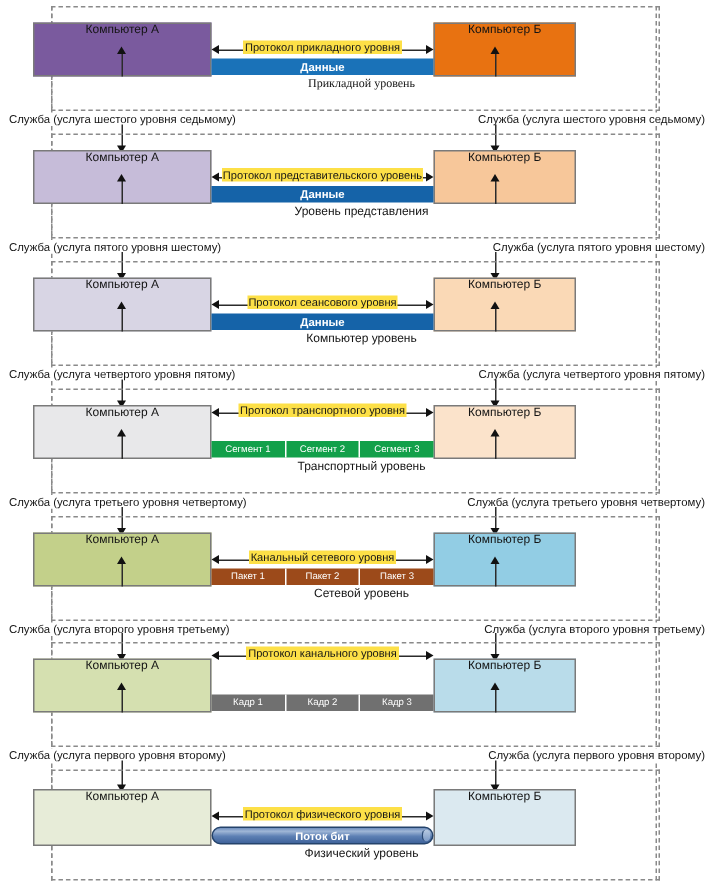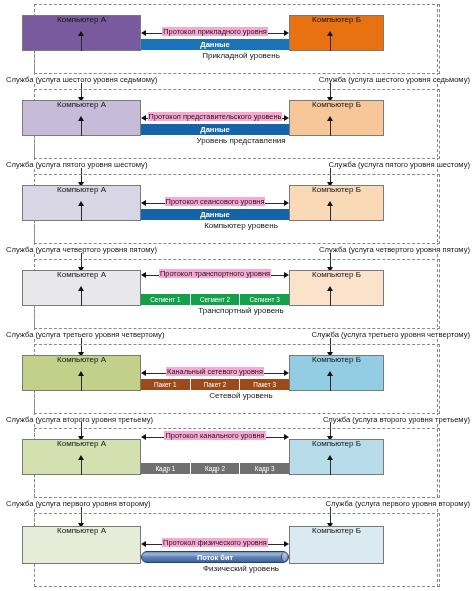--- a/index.html
+++ b/index.html
@@ -71,21 +71,21 @@
   .proto .head.l{left:0;border-right:5px solid #111;}
   .proto .head.r{right:0;border-left:5px solid #111;}
   .proto .label{
     position:absolute;
     left:0;right:0;top:-1px;
     text-align:center;
     font-size:7.4px;
     white-space:nowrap;
     color:#151515;
   }
-  .proto .label span{background:#f9a8d4;padding:0 1px;margin-top:24px;}
+  .proto .label span{background:#fde047;padding:0 1px;margin-top:24px;}
 
   
   .pdu{
     position:absolute;
     left:141px;width:148px;
     height:11px;
     display:flex;
   }
   .pdu.solid{
     align-items:center;justify-content:center;
@@ -173,21 +173,21 @@
     </div>
     <div class="proto" style="top: 28px;">
       <div class="line"></div>
       <div class="head l"></div>
       <div class="head r"></div>
       <div class="label"><span>Протокол прикладного уровня</span></div>
     </div>
     <div class="pdu solid" style="top: 39px; background: rgb(26, 114, 184);">
       <span>Данные</span>
     </div>
-    <div class="layer-caption" style="top: 51px;">Прикладной уровень</div>
+    <div class="layer-caption" style="top: 51px; font-family: Liberation Serif, serif;">Прикладной уровень</div>
     <div class="service left" style="top: 75px;">Служба (услуга шестого уровня седьмому)</div>
     <div class="service right" style="top: 75px;">Служба (услуга шестого уровня седьмому)</div>
     <div class="vline" style="left: 81px; top: 33px; height: 18px;"></div>
     <div class="vhead up" style="left: 78px; top: 31px;"></div>
     <div class="vline" style="left: 81px; top: 83px; height: 19px;"></div>
     <div class="vhead down" style="left: 78px; top: 97px;"></div>
     <div class="vline" style="left: 330px; top: 33px; height: 18px;"></div>
     <div class="vhead up" style="left: 327px; top: 31px;"></div>
     <div class="vline" style="left: 330px; top: 83px; height: 19px;"></div>
     <div class="vhead down" style="left: 327px; top: 97px;"></div>

